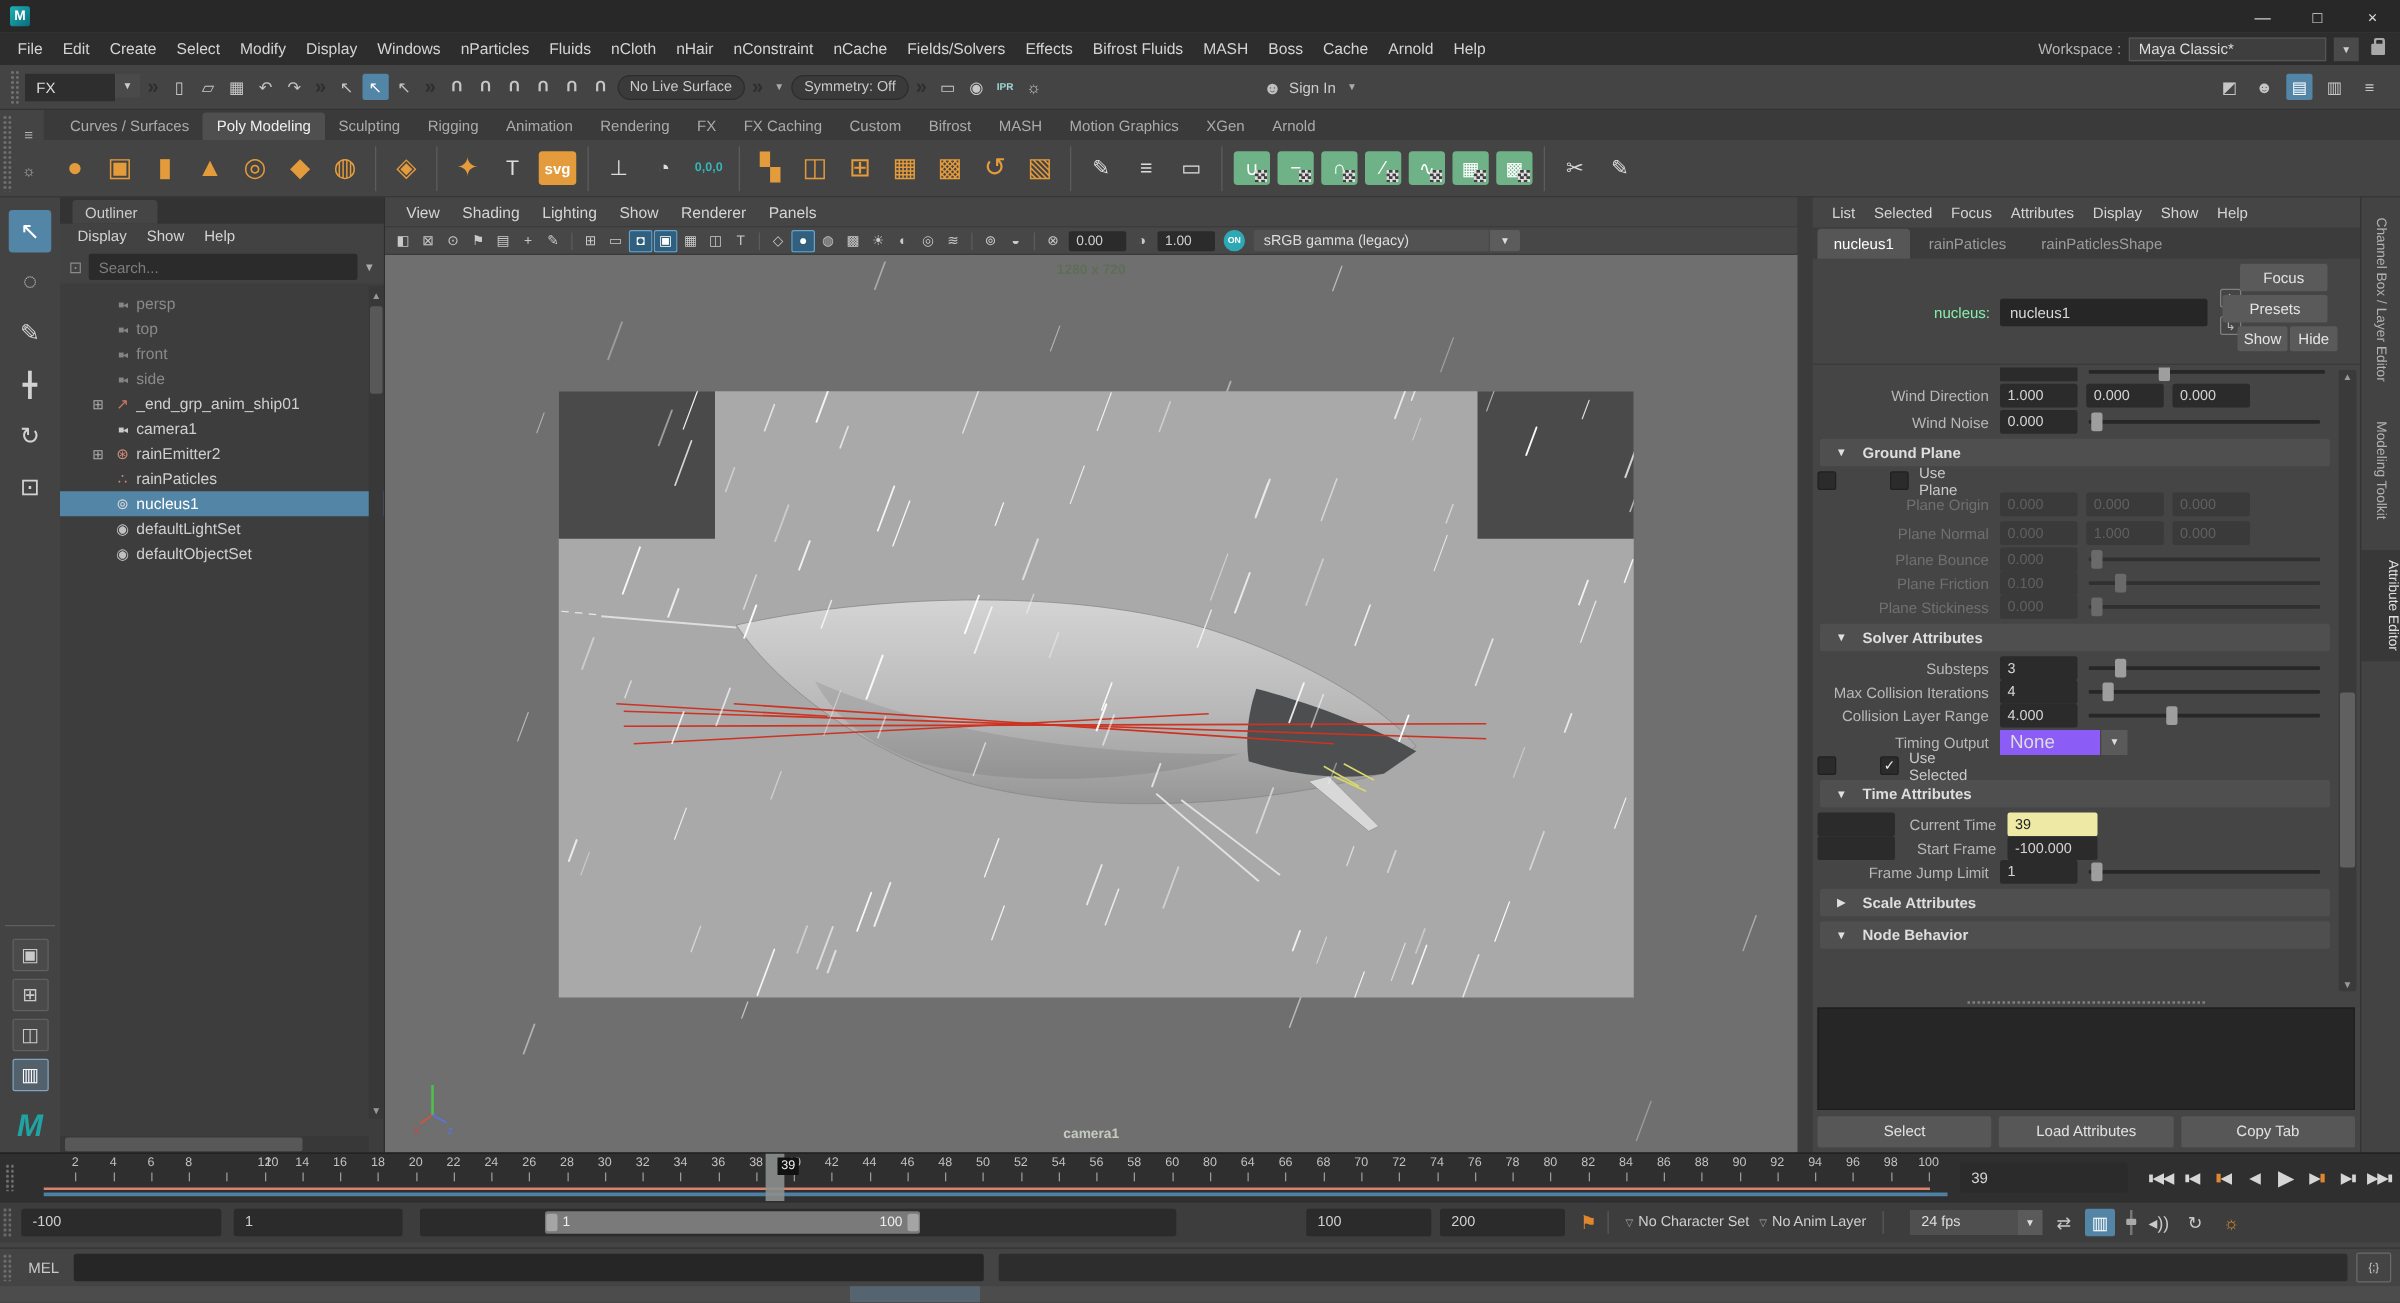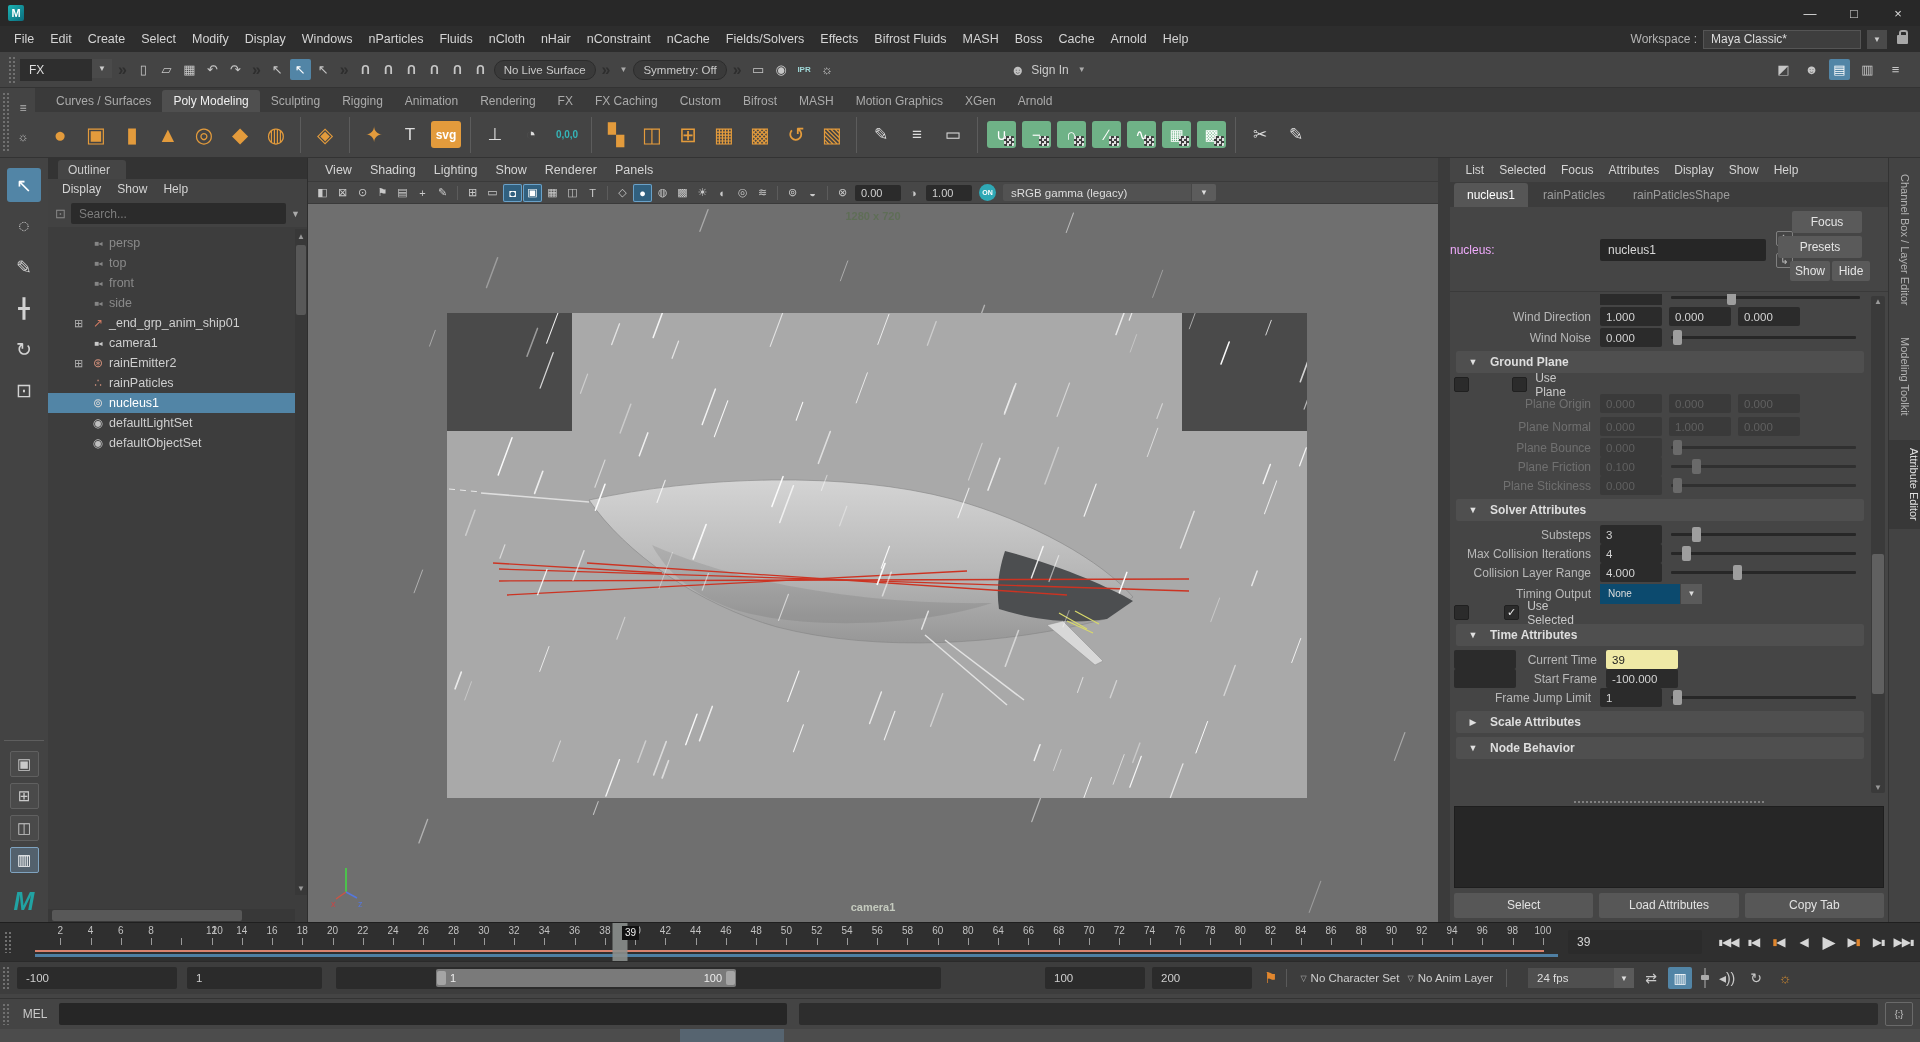--- a/index.html
+++ b/index.html
@@ -110,21 +110,21 @@
 
   .splitter-v{width:12px;background:#3b3b3b;flex:none}
 
   .attr-editor{width:438px;background:#454545;flex:none;display:flex;flex-direction:column;min-height:0}
   .ae-menubar{height:24px;display:flex;align-items:center;padding-left:8px;flex:none}
   .ae-menubar .menu-item{font-size:12px;padding:0 7.5px;line-height:24px}
   .ae-tabs{height:25px;background:#3c3c3c;display:flex;align-items:flex-end;padding-left:4px;gap:2px;flex:none}
   .ae-tab{padding:5px 13px;font-size:12px;color:#9c9c9c;white-space:nowrap}
   .ae-tab.active{background:#565656;color:#fff;border-radius:3px 3px 0 0}
   .ae-head{position:relative;height:84px;flex:none}
-  .ae-node-label{position:absolute;left:0;top:36px;width:142px;text-align:left;color:#f0abfc}
+  .ae-node-label{position:absolute;left:0;top:36px;width:142px;text-align:right;color:#86efac}
   .ae-node-field{position:absolute;left:150px;top:32px;width:166px;height:22px;background:#262626;color:#d8d8d8;display:flex;align-items:center;padding:0 8px;border-radius:2px}
   .ae-conn{position:absolute;width:17px;height:15px;border:1px solid #808080;border-radius:2px;color:#b9b9b9;font-size:10px;display:flex;align-items:center;justify-content:center}
   .ae-btn{position:absolute;background:#5a5a5a;border-radius:2px;color:#e4e4e4;display:flex;align-items:center;justify-content:center;font-size:12px}
   .ae-scroll{flex:1;position:relative;overflow:hidden;border-top:1px solid #3a3a3a;min-height:0}
   .ae-rows{position:absolute;left:4px;right:22px;top:2px}
   .ae-row{height:23px;display:flex;align-items:center}
   .ae-row.partial{height:11px;overflow:hidden;align-items:flex-start}
   .ae-row.partial>*{transform:translateY(-6px)}
   .ae-label{width:146px;text-align:right;padding-right:9px;color:#b8b8b8;font-size:12px;flex:none}
   .ae-spacer{width:155px;flex:none}
@@ -136,21 +136,21 @@
   .ae-handle{position:absolute;top:2px;width:9px;height:15px;background:#9e9e9e;border-radius:2px}
   .ae-row.disabled .ae-label{color:#707070}
   .ae-row.disabled .ae-field{background:#3a3a3a;color:#606060}
   .ae-row.disabled .ae-handle{background:#6a6a6a}
   .ae-row.disabled .ae-track{background:#303030}
   .ae-hdr{height:22px;background:#4f4f4f;border-radius:2px;margin:4px 2px;display:flex;align-items:center}
   .ae-hdr-arrow{width:34px;text-align:center;font-size:9px;color:#e0e0e0}
   .ae-hdr-label{font-weight:bold;color:#dedede;font-size:12px}
   .ae-check{width:15px;height:15px;background:#2b2b2b;border:1px solid #202020;border-radius:2px;margin-right:8px;display:flex;align-items:center;justify-content:center;color:#eee;font-size:11px;flex:none}
   .ae-checklabel{color:#c9c9c9;font-size:12px}
-  .ae-dd{width:80px;height:20px;background:#0c4a6e;color:#ddd;display:flex;align-items:center;padding:0 8px;font-size:10px;flex:none}
+  .ae-dd{width:80px;height:20px;background:#8b5cf6;color:#ddd;display:flex;align-items:center;padding:0 8px;font-size:15px;flex:none}
   .ae-dd-btn{width:22px;height:20px;background:#5a5a5a;display:flex;align-items:center;justify-content:center;font-size:8px;color:#ddd;border-left:1px solid #444;flex:none}
   .ae-vscroll{position:absolute;right:3px;top:4px;bottom:4px;width:14px;background:#3a3a3a;border-radius:2px}
   .ae-vthumb{position:absolute;left:1px;right:1px;top:52%;height:140px;background:#606060;border-radius:2px}
   .ae-varrow{position:absolute;left:0;width:14px;color:#999;font-size:8px;text-align:center}
   .ae-divider{height:9px;display:flex;align-items:center;justify-content:center;flex:none}
   .ae-divider-dots{width:190px;border-bottom:2px dotted #808080}
   .ae-notes-label{height:19px;padding-left:7px;color:#d2d2d2;font-weight:bold;font-size:12px;display:flex;align-items:center;flex:none}
   .ae-notes{height:82px;background:#262626;margin:0 4px;border:1px solid #1e1e1e;flex:none}
   .ae-bottom{height:34px;display:flex;align-items:center;gap:6px;padding:0 4px;flex:none}
   .ae-bbtn{flex:1;height:25px;background:#575757;border-radius:2px;display:flex;align-items:center;justify-content:center;color:#e2e2e2;font-size:12px}

